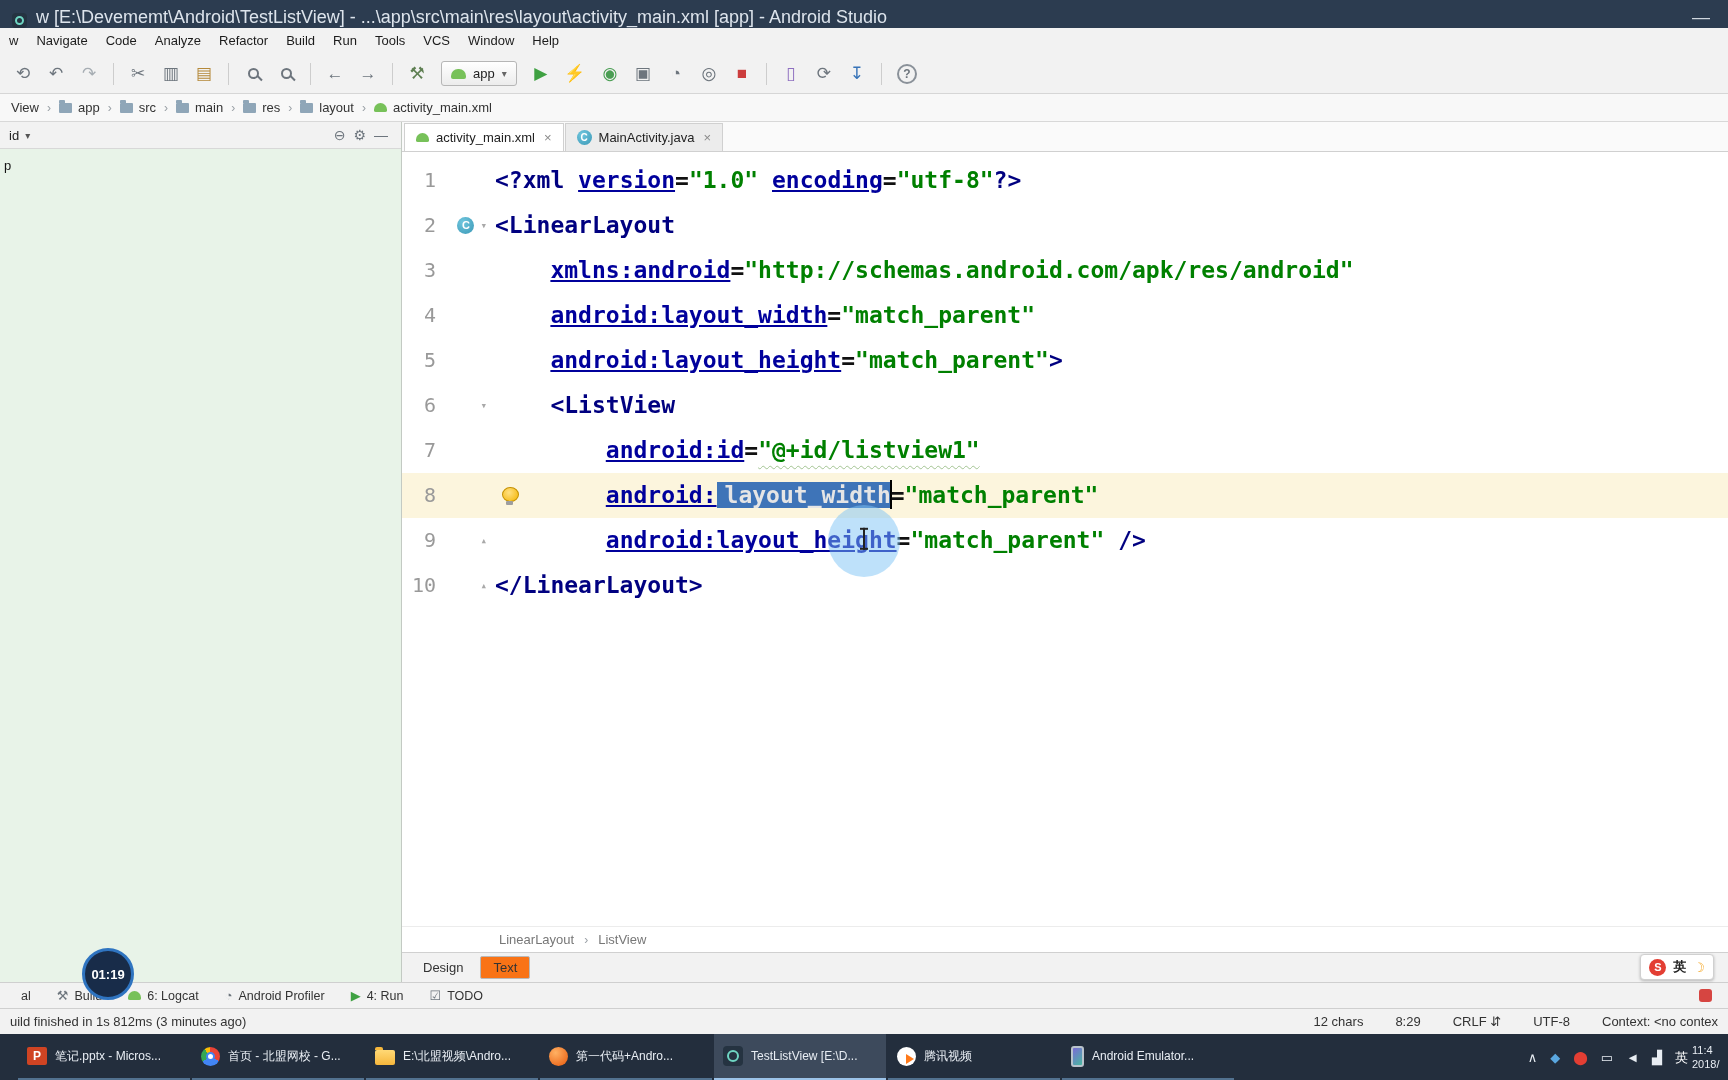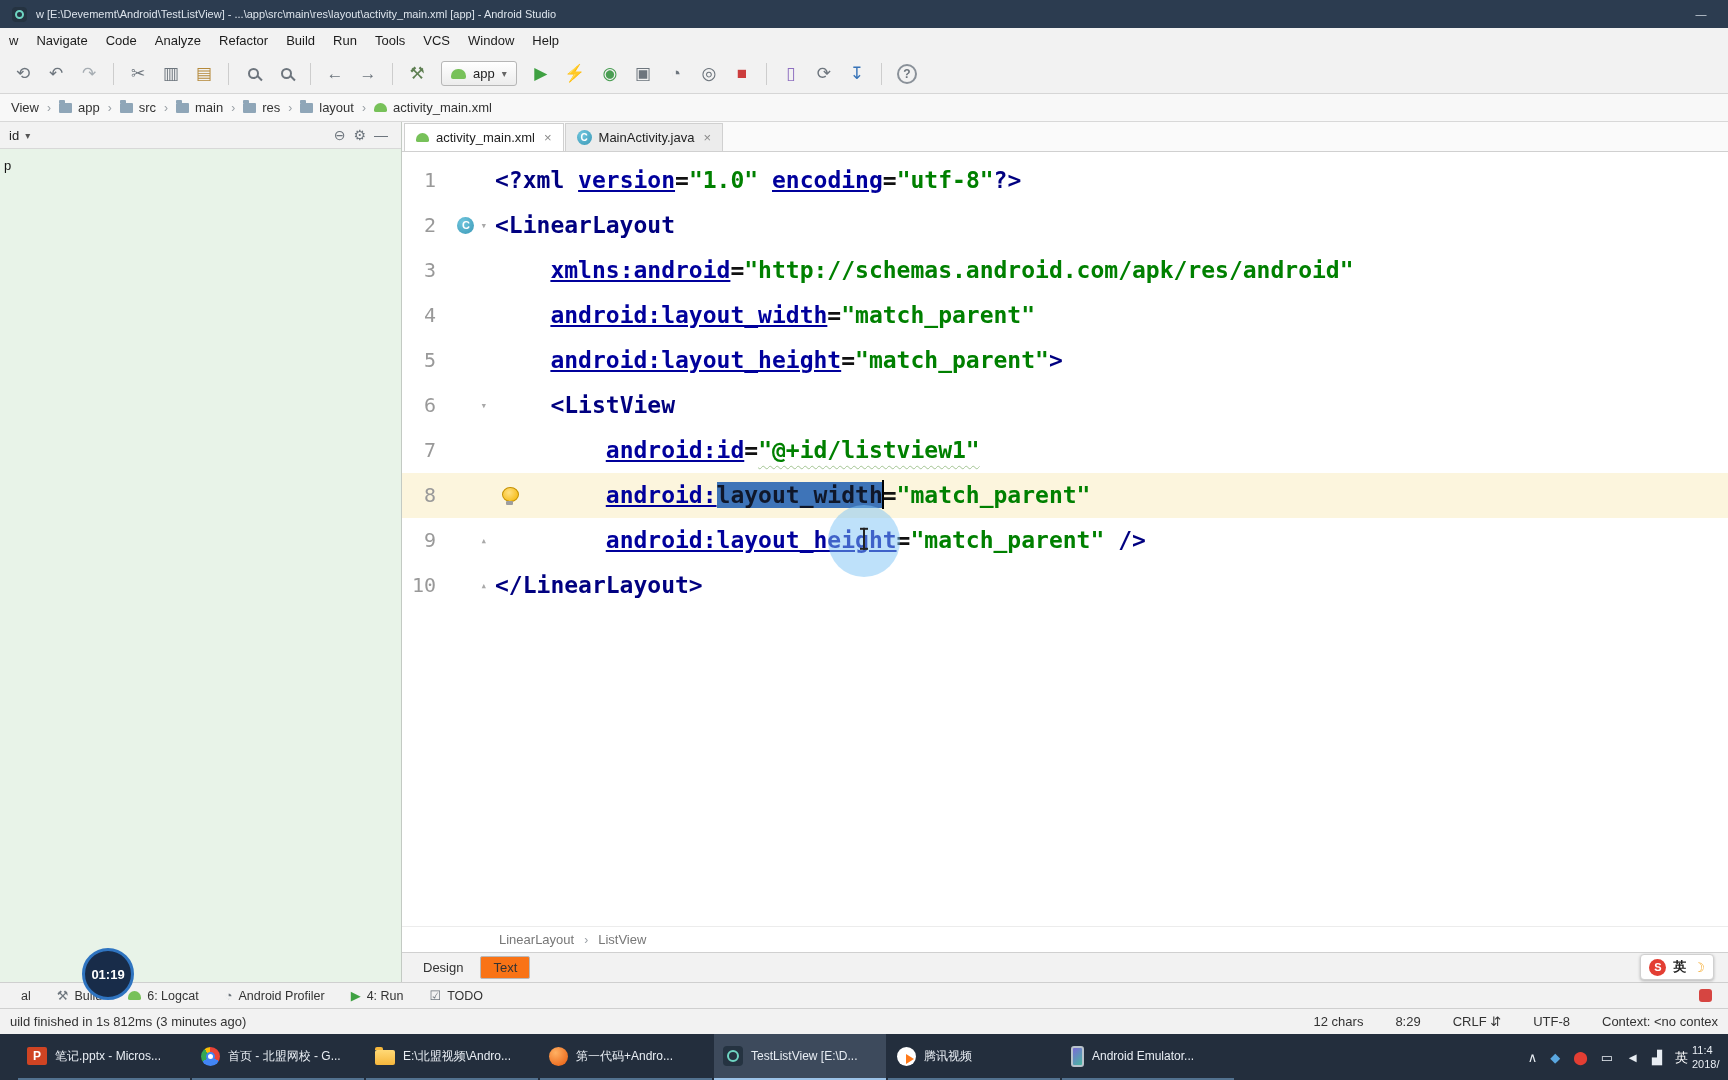--- a/index.html
+++ b/index.html
@@ -1,21 +1,21 @@
 <!DOCTYPE html>
 <html style="--c-titlebar: #2c3c50; --c-panel: #e8f3e8; --c-selection: #3e74b8; --c-caretrow: #fcf5dd; --c-tag: #000080; --c-attr: #00009c; --c-value: #008000; --c-taskbar: #232e3d;"><head>
 <meta charset="utf-8">
 <style>
   *{margin:0;padding:0;box-sizing:border-box;}
   html,body{background:#111;}
   body{font-family:"Liberation Sans",sans-serif;}
   .screen{width:1728px;height:1080px;background:#fff;position:relative;overflow:hidden;display:flex;flex-direction:column;}
 
   
-  .titlebar{flex:0 0 28px;background:var(--c-titlebar);color:#dde4ec;display:flex;align-items:center;gap:9px;padding:0 12px;font-size:11px;}
+  .titlebar{flex:0 0 28px;background:var(--c-titlebar);color:#dde4ec;display:flex;align-items:flex-end;gap:9px;padding:0 12px;font-size:18px;}
   .tb-icon{width:15px;height:15px;border-radius:4px;background:#253341;position:relative;flex:0 0 auto;}
   .tb-icon::after{content:"";position:absolute;inset:3px;border:2px solid #6fd6c3;border-radius:50%;}
   .tb-title{flex:1;white-space:nowrap;overflow:hidden;}
   .tb-min{width:30px;text-align:center;color:#cfd6de;}
 
   
   .menubar{flex:0 0 26px;background:#f2f2f2;display:flex;align-items:center;font-size:13px;color:#1c1c1c;}
   .menu-item{padding:0 9px;line-height:26px;}
 
   
@@ -64,21 +64,21 @@
   .code-line.caret-row{background:var(--c-caretrow);}
   .line-num{width:40px;flex:0 0 40px;text-align:right;padding-right:6px;color:#999;font-weight:normal;font-size:20px;}
   .fold-col{width:53px;flex:0 0 53px;display:flex;align-items:center;justify-content:flex-end;gap:6px;padding-right:8px;}
   .fold-glyph{color:#a9a9a9;font-size:11px;line-height:1;}
   .code-text{white-space:pre;}
   .tok-tag{color:var(--c-tag);}
   .tok-attr{color:var(--c-attr);text-decoration:underline;}
   .tok-val{color:var(--c-value);}
   .tok-plain{color:#111;}
   .tok-valtypo{color:var(--c-value);text-decoration:underline;text-decoration-style:wavy;text-decoration-color:#a3c493;text-decoration-thickness:1px;text-underline-offset:7px;}
-  .tok-attrsel{background:var(--c-selection);color:#0f172a;}
+  .tok-attrsel{background:var(--c-selection);color:#e5e5e5;padding-left:8px;}
   .caret-bar{display:inline-block;width:2px;height:29px;background:#000;vertical-align:middle;margin:0 -1px 5px -1px;}
   .bulb{position:absolute;left:100px;top:50%;transform:translateY(-50%);width:15px;height:18px;}
   .bulb::before{content:"";position:absolute;left:0;top:0;width:15px;height:13px;background:radial-gradient(circle at 40% 35%,#ffe082,#f4b400);border:1px solid #c49000;border-radius:50%;}
   .bulb::after{content:"";position:absolute;left:4px;bottom:0;width:7px;height:4px;background:#9e9e9e;border-radius:1px;}
   .click-circle{position:absolute;left:462px;top:389px;width:72px;height:72px;border-radius:50%;background:rgba(125,195,245,.5);transform:translate(-50%,-50%);z-index:20;pointer-events:none;}
   .ibeam{position:absolute;left:50%;top:50%;transform:translate(-50%,-60%);width:2px;height:22px;background:#222;}
   .ibeam::before,.ibeam::after{content:"";position:absolute;left:-3px;width:8px;height:2px;background:#222;}
   .ibeam::before{top:0;}
   .ibeam::after{bottom:0;}
 

